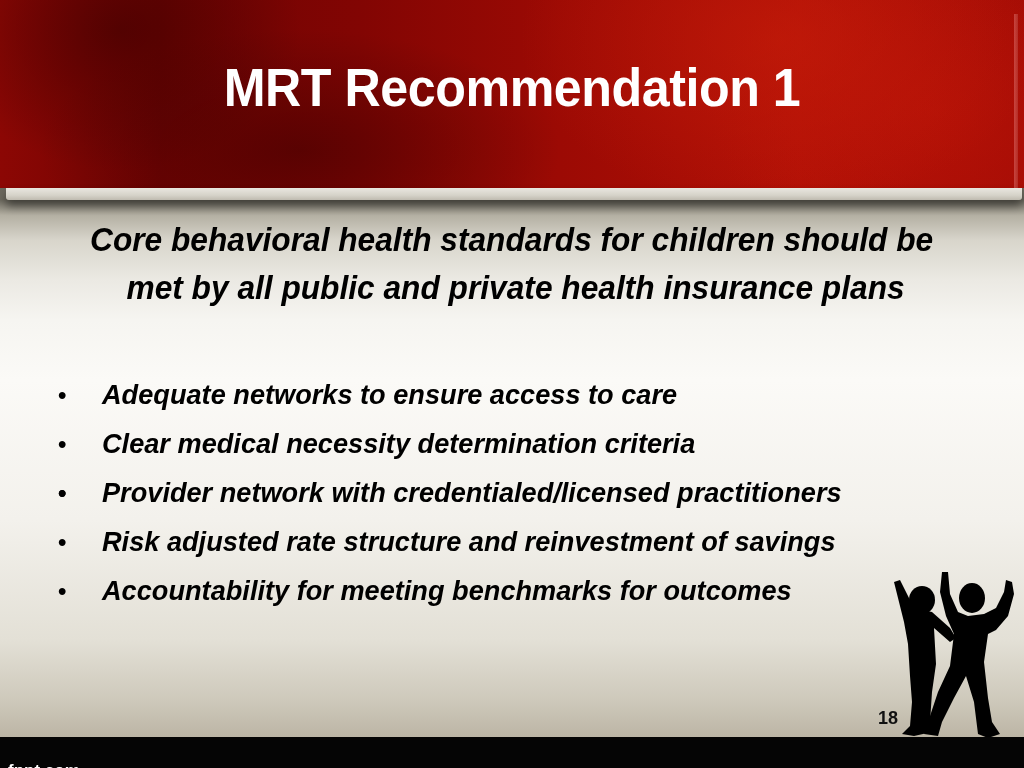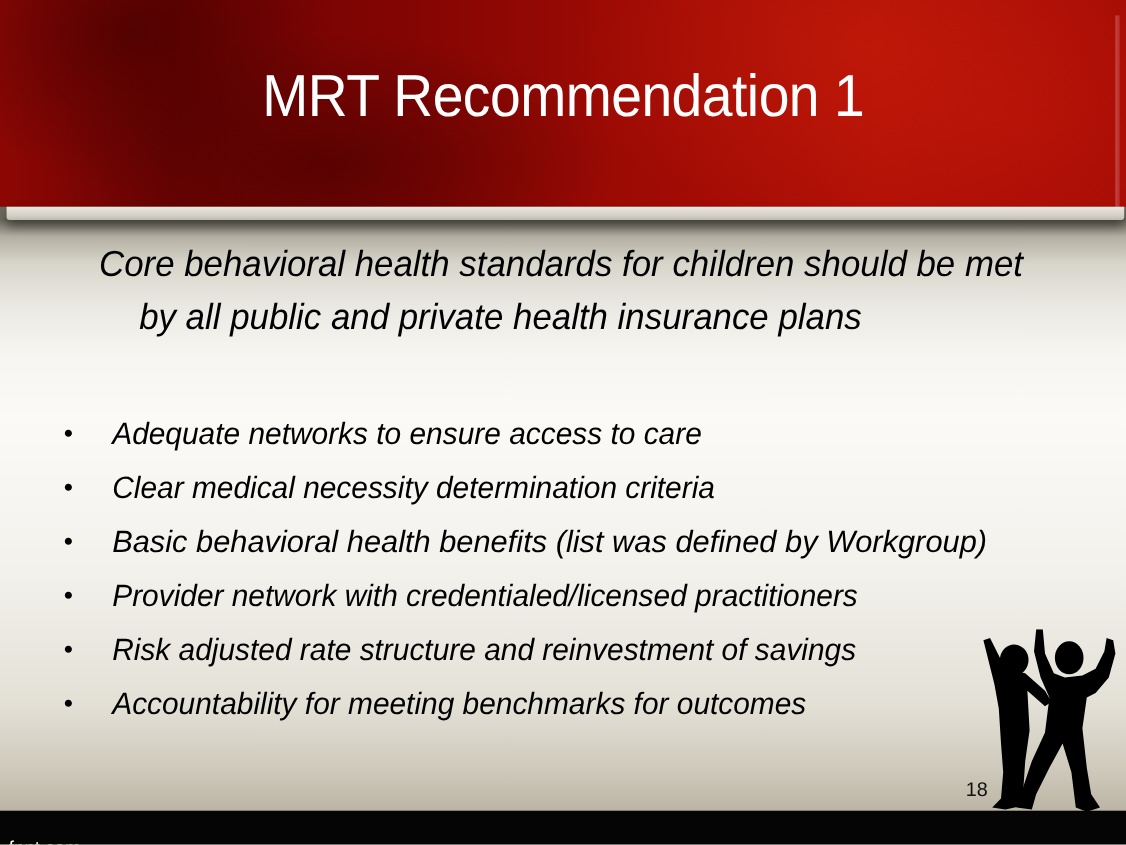--- a/index.html
+++ b/index.html
@@ -12,20 +12,21 @@
     }
     .slide {
       position: relative;
       width: 1024px;
       height: 768px;
       background: linear-gradient(to bottom,
         #3c3a33 0px, #6d6a5f 200px, #b3afa2 215px, #d8d5cb 240px,
         #ebe9e3 280px, #f6f5f1 320px, #fbfaf7 380px, #f3f1ec 520px,
         #e3e0d6 640px, #cec9bb 700px, #bcb5a5 737px);
       overflow: hidden;
+      font-weight: bold;
     }
     .header {
       position: absolute;
       left: 0; top: 0;
       width: 1024px;
       height: 188px;
       background:
         radial-gradient(ellipse 260px 170px at 780px 40px, rgba(200,30,10,0.55), rgba(200,30,10,0) 100%),
         radial-gradient(ellipse 220px 160px at 930px 110px, rgba(190,20,8,0.55), rgba(190,20,8,0) 100%),
         radial-gradient(ellipse 260px 120px at 300px 150px, rgba(60,0,0,0.55), rgba(60,0,0,0) 100%),
@@ -157,21 +158,20 @@
     <li>
       <span class="bullet">•</span>
       <span class="txt">Adequate networks to ensure access to care</span>
     </li>
     <li>
       <span class="bullet">•</span>
       <span class="txt">Clear medical necessity determination criteria</span>
     </li>
     <li style="white-space: normal; width: 850px;">
       <span class="bullet">•</span>
-      <span class="txt" style="display:inline;">Basic behavioral health benefits (list was defined by Workgroup)</span>
     </li>
     <li>
       <span class="bullet">•</span>
       <span class="txt">Provider network with credentialed/licensed practitioners</span>
     </li>
     <li>
       <span class="bullet">•</span>
       <span class="txt">Risk adjusted rate structure and reinvestment of savings</span>
     </li>
     <li>

